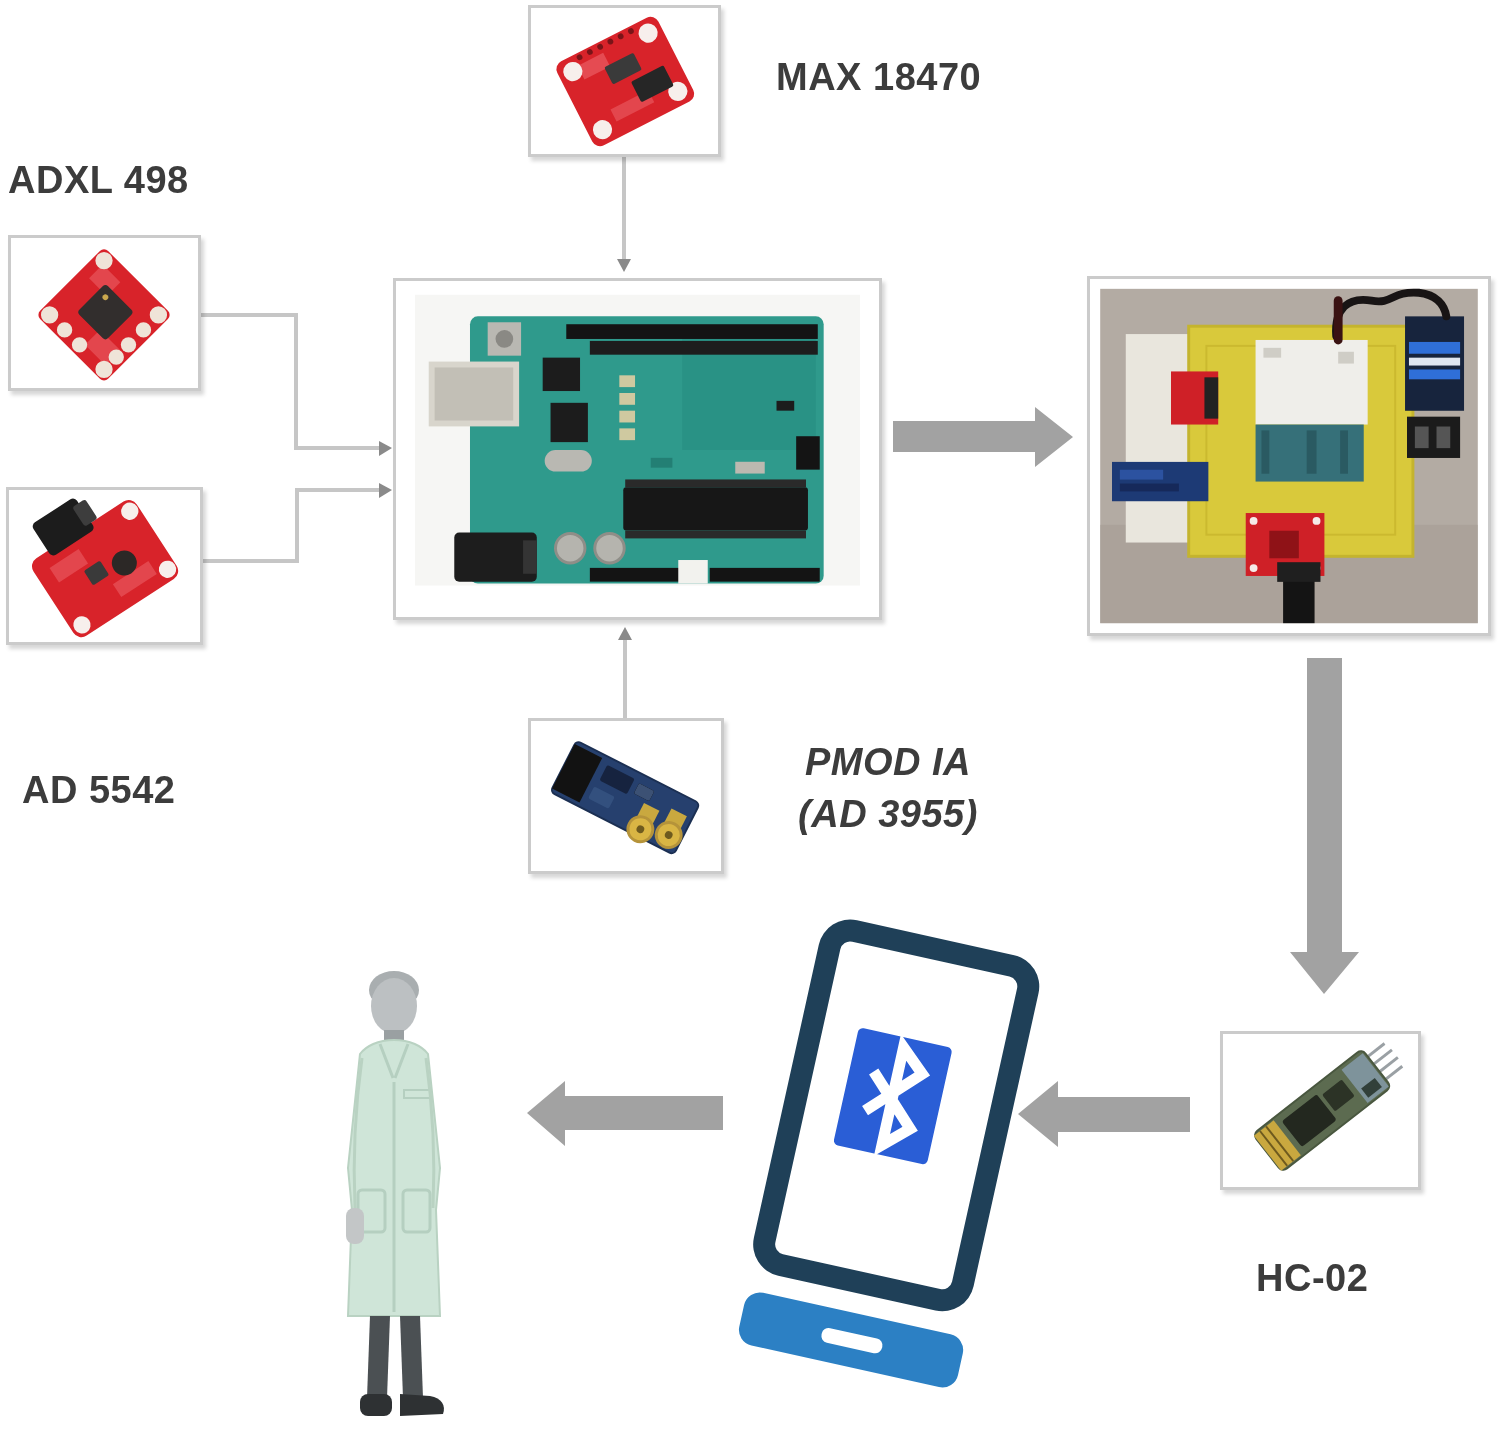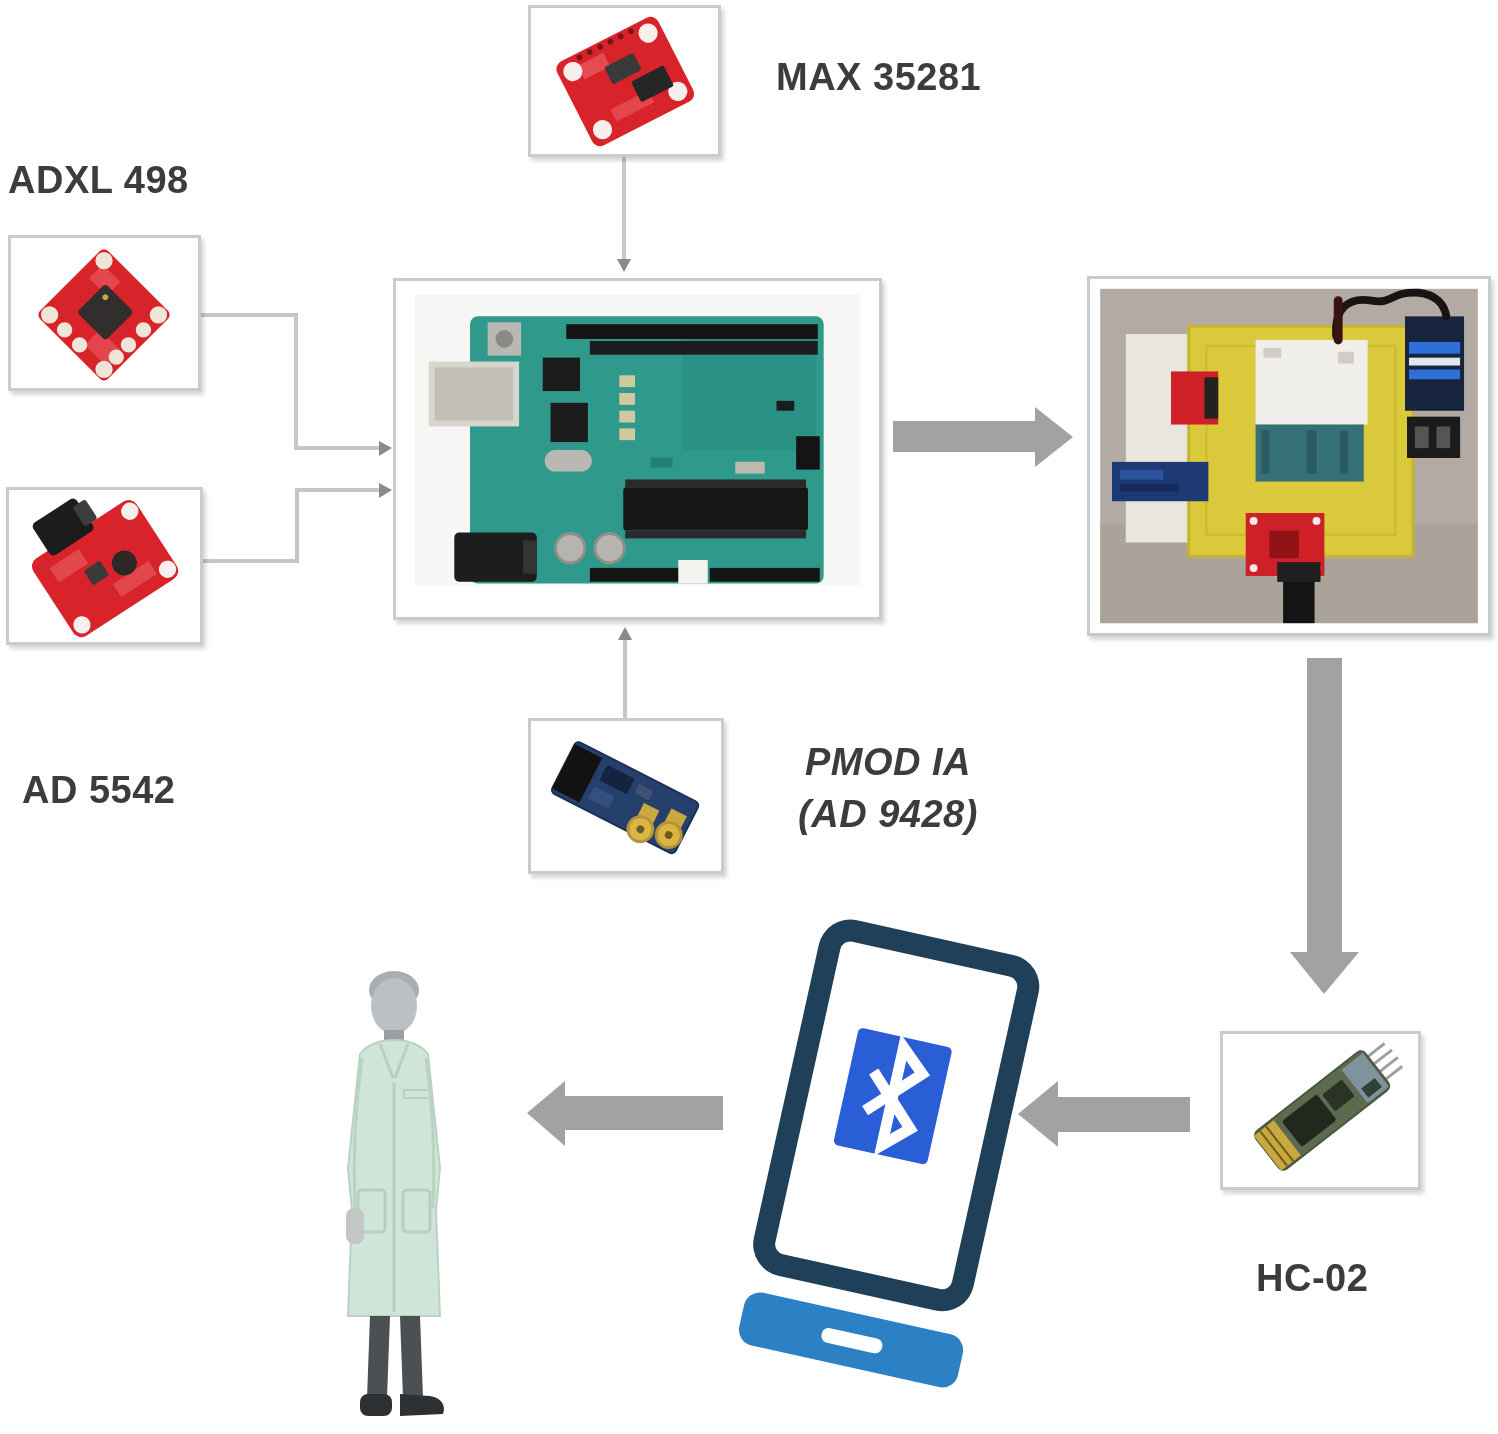--- a/index.html
+++ b/index.html
@@ -38,25 +38,25 @@
     <line x1="625" y1="718" x2="625" y2="640" stroke="#c6c6c6" stroke-width="4"></line>
     <polygon points="618,640 632,640 625,627" fill="#8a8a8a"></polygon>
 
     <polygon points="893,421 1035,421 1035,407 1073,437 1035,467 1035,452 893,452" fill="#a2a2a2"></polygon>
     <polygon points="1307,658 1342,658 1342,952 1359,952 1324,994 1290,952 1307,952" fill="#a2a2a2"></polygon>
     <polygon points="1190,1097 1058,1097 1058,1081 1018,1114 1058,1147 1058,1132 1190,1132" fill="#a2a2a2"></polygon>
     <polygon points="723,1096 565,1096 565,1081 527,1113 565,1146 565,1130 723,1130" fill="#a2a2a2"></polygon>
   </svg>
 
   <div class="diagram-label" style="left:8px;top:158px;">ADXL 498</div>
-  <div class="diagram-label" style="left:776px;top:55px;">MAX 35281</div>
+  <div class="diagram-label" style="left:776px;top:55px;">MAX 18470</div>
   <div class="diagram-label" style="left:22px;top:768px;">AD 5542</div>
   <div class="diagram-label pmod-label" style="left:768px;top:736px;">
     <span>PMOD IA</span><br>
-    <span>(AD 9428)</span>
+    <span>(AD 3955)</span>
   </div>
   <div class="diagram-label" style="left:1256px;top:1256px;">HC-02</div>
 
   <div class="comp-box" style="left:528px;top:5px;width:193px;height:152px;">
     <svg viewBox="0 0 193 152">
       <g transform="rotate(-27 96 76)">
         <rect x="38" y="28" width="118" height="98" rx="9" fill="#d8232a"></rect>
         <rect x="60" y="40" width="30" height="16" fill="#e8555c" opacity="0.8"></rect>
         <rect x="70" y="96" width="44" height="14" fill="#e8555c" opacity="0.7"></rect>
         <circle cx="53" cy="43" r="10" fill="#f7efec"></circle>

